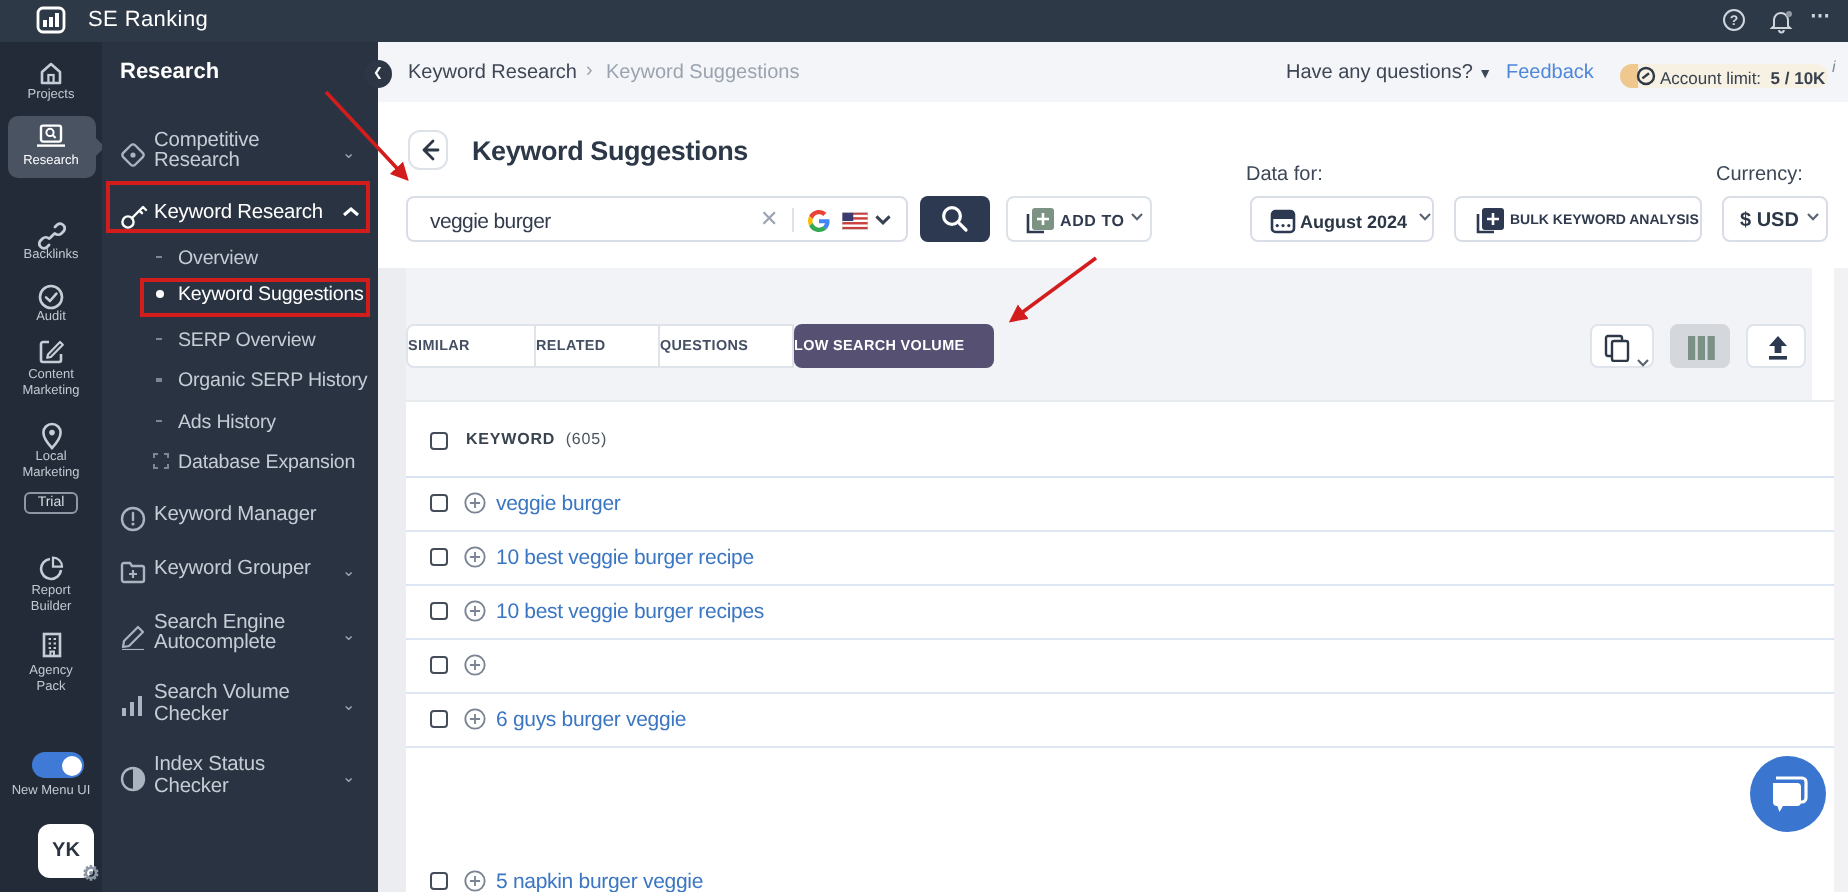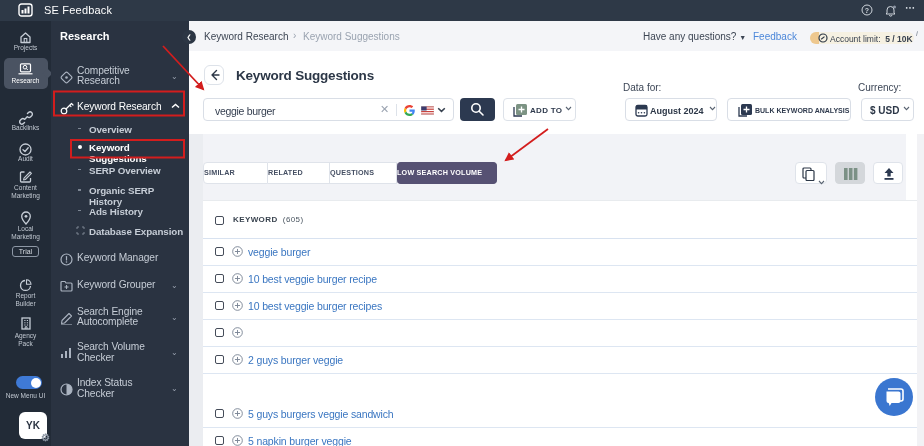--- a/index.html
+++ b/index.html
@@ -16,21 +16,21 @@
 .stripItem.lbl { font-size:6.5px; line-height:8px; color:#c2c9d2; white-space:nowrap; }
 #resTile { position:absolute; left:4px; top:37px; width:44px; height:31px; background:#4a5362; border-radius:5px; }
 #resTile .notch { position:absolute; right:-3px; top:12px; width:7px; height:7px; background:#4a5362; transform:rotate(45deg); border-radius:1px; }
 
 #panel { position:absolute; left:51px; top:21px; width:138px; height:425px; background:#2a3341; }
 #panel .title { position:absolute; left:9px; top:9px; color:#fff; font-size:11px; font-weight:700; }
 .mi { position:absolute; color:#c6cdd6; font-size:10.2px; letter-spacing:-.1px; line-height:10.5px; }
 .mi .ic { position:absolute; left:0; top:0; }
 .mi .tx { position:absolute; left:17px; top:0; white-space:nowrap; }
 .mi .ch { position:absolute; left:111px; top:0; color:#9aa3b0; font-size:8px; }
-.sub { position:absolute; left:38px; color:#c6cdd6; font-size:9.8px; letter-spacing:-.1px;font-weight:bold; }
+.sub { position:absolute; left:38px; color:#c6cdd6; font-size:9.8px; letter-spacing:-.1px; }
 .sub .dot { position:absolute; left:-11px; top:4px; width:3px; height:1.5px; background:#7d8693; }
 
 #main { position:absolute; left:189px; top:21px; width:735px; height:425px; background:#fff; }
 #crumbs { position:absolute; left:0; top:0; width:735px; height:30px; background:#f4f5f8; }
 #crumbs .c1 { position:absolute; left:15px; top:10px; font-size:10px; color:#3d4654; }
 #crumbs .sep { position:absolute; left:104px; top:9px; font-size:10px; color:#9aa3b0; }
 #crumbs .c2 { position:absolute; left:114px; top:10px; font-size:10px; color:#9aa3b0; }
 #collapse { position:absolute; left:-7px; top:9px; width:14px; height:14px; background:#2c3644; border-radius:50%; color:#fff; font-size:6px; text-align:center; line-height:14px; }
 .q { position:absolute; top:10px; font-size:10px; color:#3d4654; }
 #feedback { position:absolute; left:564px; top:10px; font-size:10px; color:#4c87d9;text-align:center; }
@@ -85,21 +85,21 @@
 </head>
 <body>
 <div id="page">
   <div id="topbar">
     <svg class="abs" style="left:18px;top:3px" width="15" height="14" viewBox="0 0 15 14">
       <rect x="1" y="1" width="13" height="12" rx="2.5" fill="none" stroke="#fff" stroke-width="1.4"></rect>
       <rect x="3.5" y="7" width="2" height="3.5" fill="#fff"></rect>
       <rect x="6.5" y="5.5" width="2" height="5" fill="#fff"></rect>
       <rect x="9.5" y="3.5" width="2" height="7" fill="#fff"></rect>
     </svg>
-    <span class="brand">SE Feedback</span>
+    <span class="brand">SE Ranking</span>
     <svg class="abs" style="left:861px;top:4px" width="12" height="12" viewBox="0 0 12 12">
       <circle cx="6" cy="6" r="5" fill="none" stroke="#cfd5dc" stroke-width="1"></circle>
       <text x="6" y="8.5" font-size="7" fill="#cfd5dc" text-anchor="middle" font-weight="bold">?</text>
     </svg>
     <svg class="abs" style="left:884px;top:4px" width="13" height="13" viewBox="0 0 13 13">
       <path d="M3 9 L3 6 a3.5 3.5 0 0 1 7 0 L10 9 L11 10 L2 10 L3 9 Z" fill="none" stroke="#cfd5dc" stroke-width="1"></path>
       <path d="M5.5 11 a1.2 1.2 0 0 0 2.4 0" fill="none" stroke="#cfd5dc" stroke-width="1"></path>
       <circle cx="10.5" cy="3" r="1.5" fill="#8d97a5"></circle>
     </svg>
     <text></text>
@@ -410,29 +410,21 @@
             <circle cx="6.5" cy="6.5" r="5.7" fill="none" stroke="#7a8494" stroke-width="1.1"></circle>
             <path d="M6.5 3.5 L6.5 9.5 M3.5 6.5 L9.5 6.5" stroke="#7a8494" stroke-width="1.1"></path>
           </svg>
         </div>
         <div class="row" style="top:146px">
           <div class="cb"></div>
           <svg class="plus" viewBox="0 0 13 13">
             <circle cx="6.5" cy="6.5" r="5.7" fill="none" stroke="#7a8494" stroke-width="1.1"></circle>
             <path d="M6.5 3.5 L6.5 9.5 M3.5 6.5 L9.5 6.5" stroke="#7a8494" stroke-width="1.1"></path>
           </svg>
-          <div class="kw">2 guys burger veggie</div>
-        </div>
-        <div class="row" style="top:200px">
-          <div class="cb"></div>
-          <svg class="plus" viewBox="0 0 13 13">
-            <circle cx="6.5" cy="6.5" r="5.7" fill="none" stroke="#7a8494" stroke-width="1.1"></circle>
-            <path d="M6.5 3.5 L6.5 9.5 M3.5 6.5 L9.5 6.5" stroke="#7a8494" stroke-width="1.1"></path>
-          </svg>
-          <div class="kw">5 guys burgers veggie sandwich</div>
+          <div class="kw">6 guys burger veggie</div>
         </div>
         <div class="row" style="top:227px">
           <div class="cb"></div>
           <svg class="plus" viewBox="0 0 13 13">
             <circle cx="6.5" cy="6.5" r="5.7" fill="none" stroke="#7a8494" stroke-width="1.1"></circle>
             <path d="M6.5 3.5 L6.5 9.5 M3.5 6.5 L9.5 6.5" stroke="#7a8494" stroke-width="1.1"></path>
           </svg>
           <div class="kw">5 napkin burger veggie</div>
         </div>
       </div>

